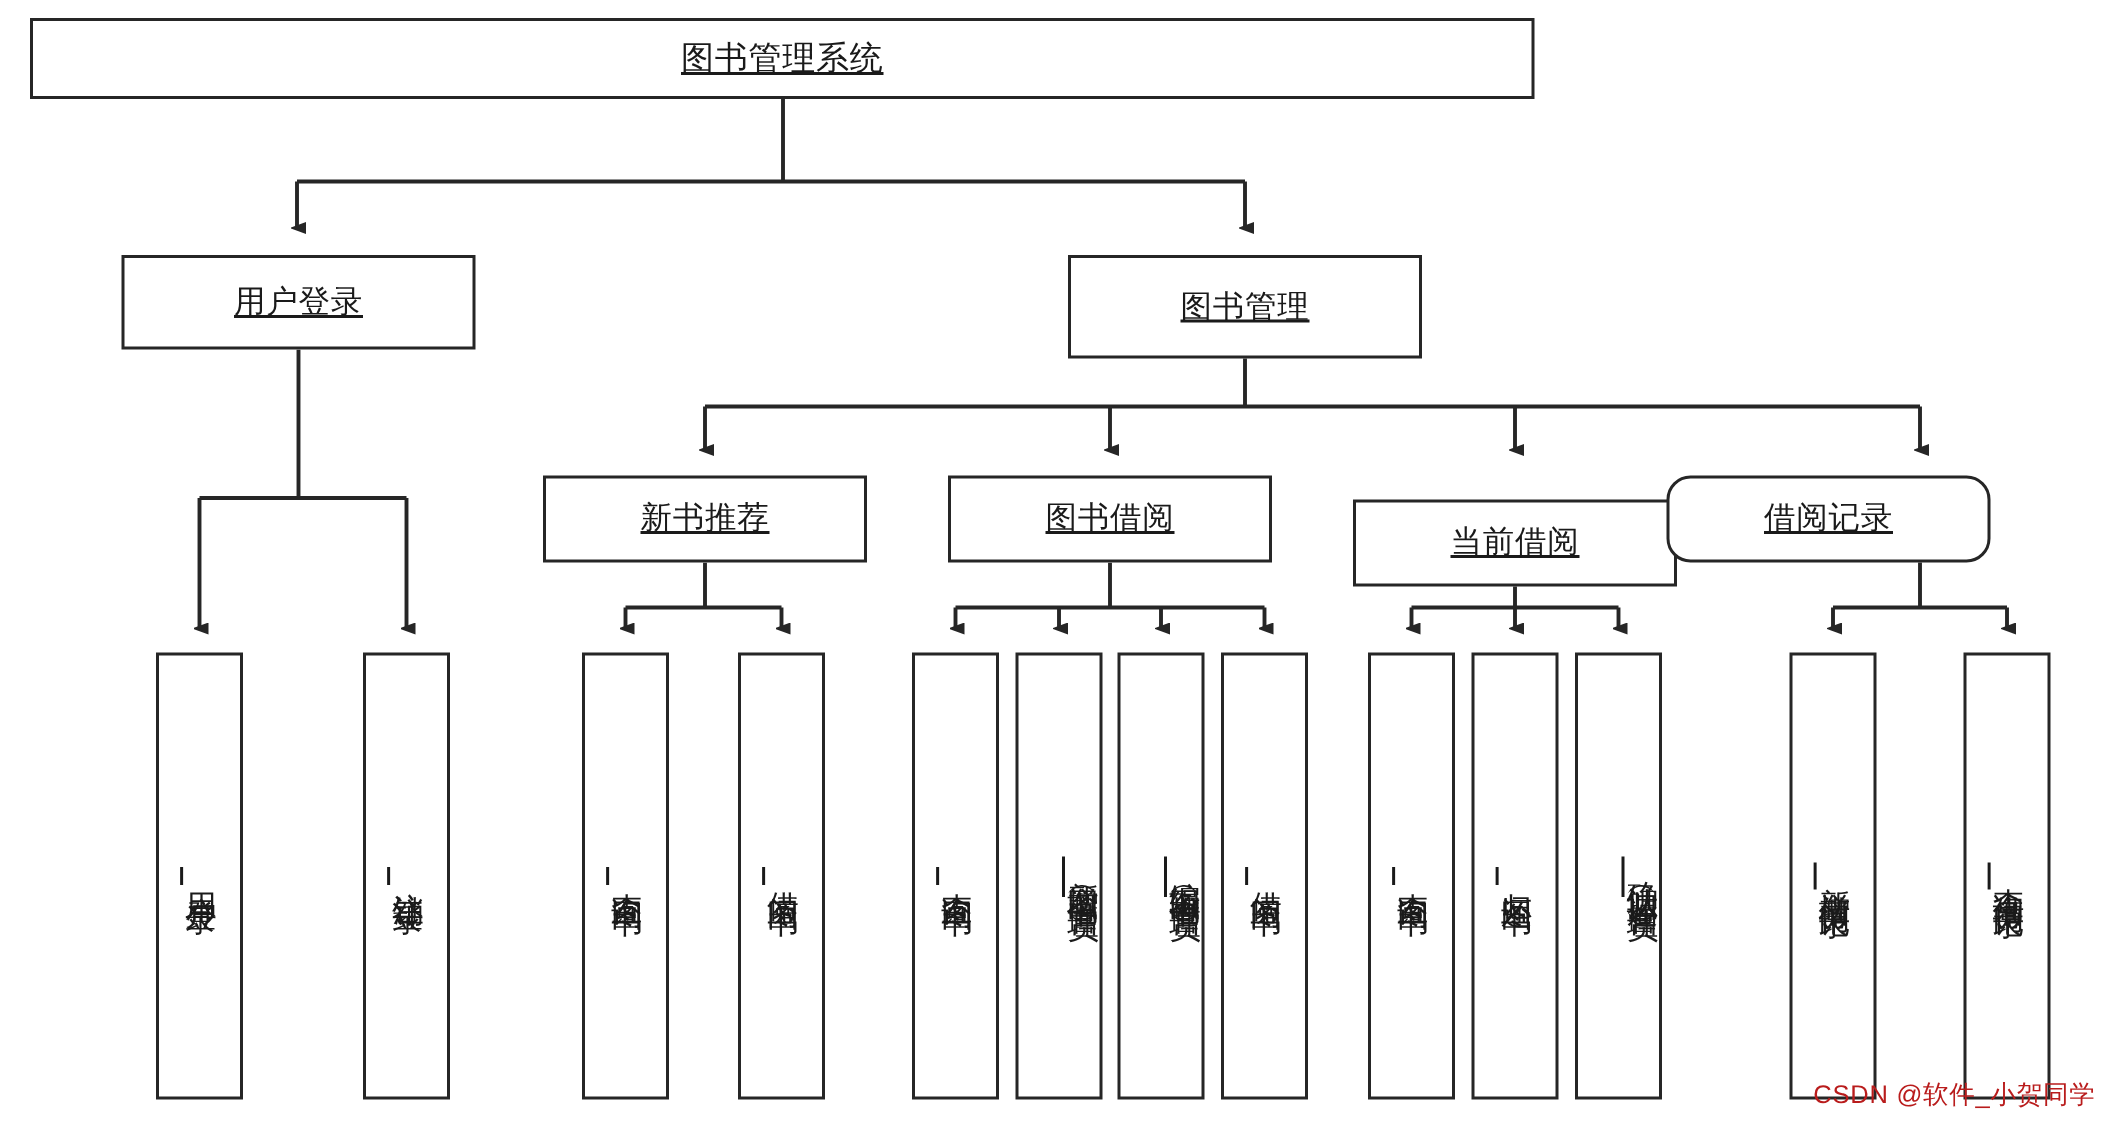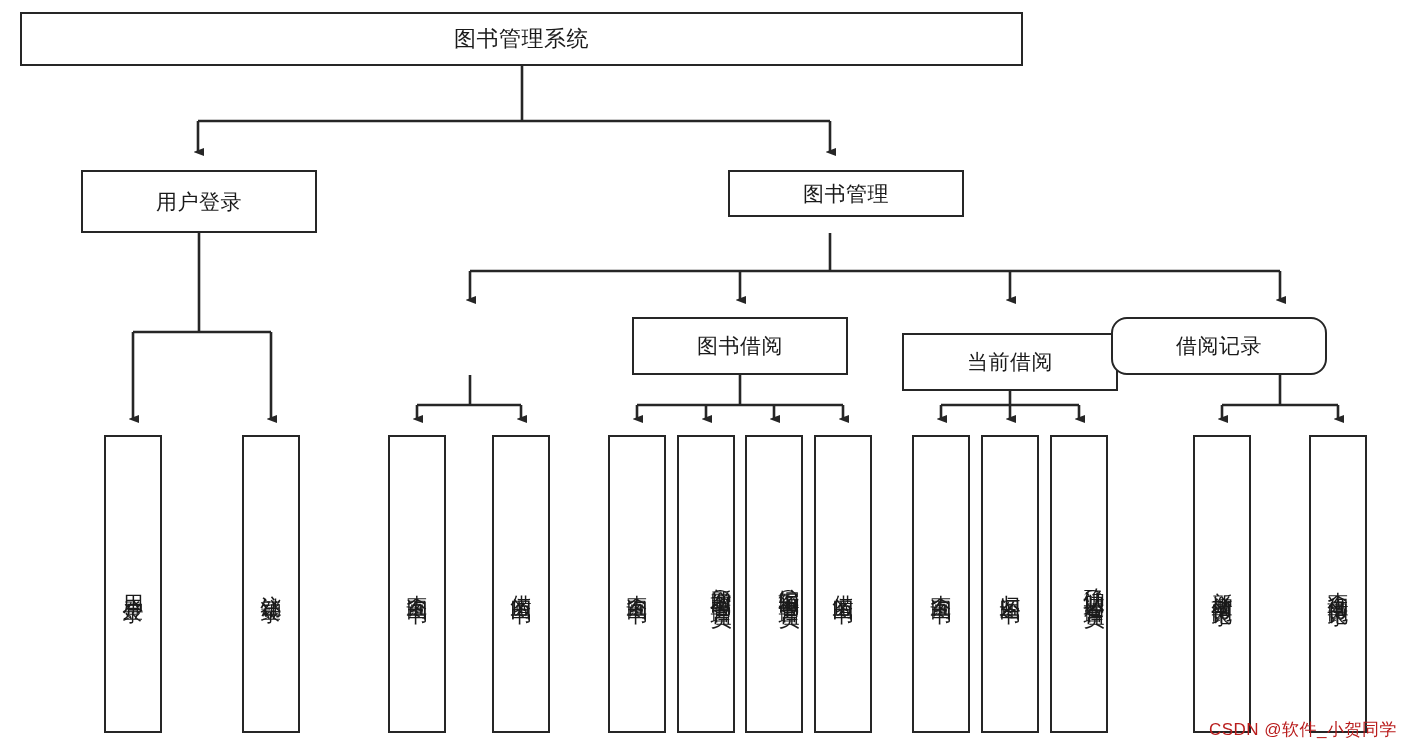--- a/index.html
+++ b/index.html
@@ -28,20 +28,21 @@
   .node {
     position: absolute;
     box-sizing: border-box;
     border: 2px solid #262626;
     background: #ffffff;
     display: flex;
     align-items: center;
     justify-content: center;
     color: #1a1a1a;
     z-index: 2;
+    text-decoration: underline;
   }
   .node-h {
     font-size: 21px;
     letter-spacing: 0.5px;
     line-height: 1.2;
   }
   .node-root {
     font-size: 22px;
   }
   .node-v {
@@ -141,24 +142,27 @@
   </svg>
 
   <div class="node node-h node-root" style="left:20px; top:12px; width:1003px; height:54px;">
     <span>图书管理系统</span>
   </div>
 
   <div class="node node-h" style="left:81px; top:170px; width:236px; height:63px;">
     <span>用户登录</span>
   </div>
 
-  <div class="node node-h" style="left:728px; top:170px; width:236px; height:47px;">
+  <div class="node node-h" style="left:712px; top:170px; width:236px; height:69px;">
     <span>图书管理</span>
   </div>
 
+  <div class="node node-h" style="left:362px; top:317px; width:216px; height:58px;">
+    <span>新书推荐</span>
+  </div>
 
   <div class="node node-h" style="left:632px; top:317px; width:216px; height:58px;">
     <span>图书借阅</span>
   </div>
 
   <div class="node node-h" style="left:902px; top:333px; width:216px; height:58px;">
     <span>当前借阅</span>
   </div>
 
   <div class="node node-h" style="left:1111px; top:317px; width:216px; height:58px;border-radius:16px;">

